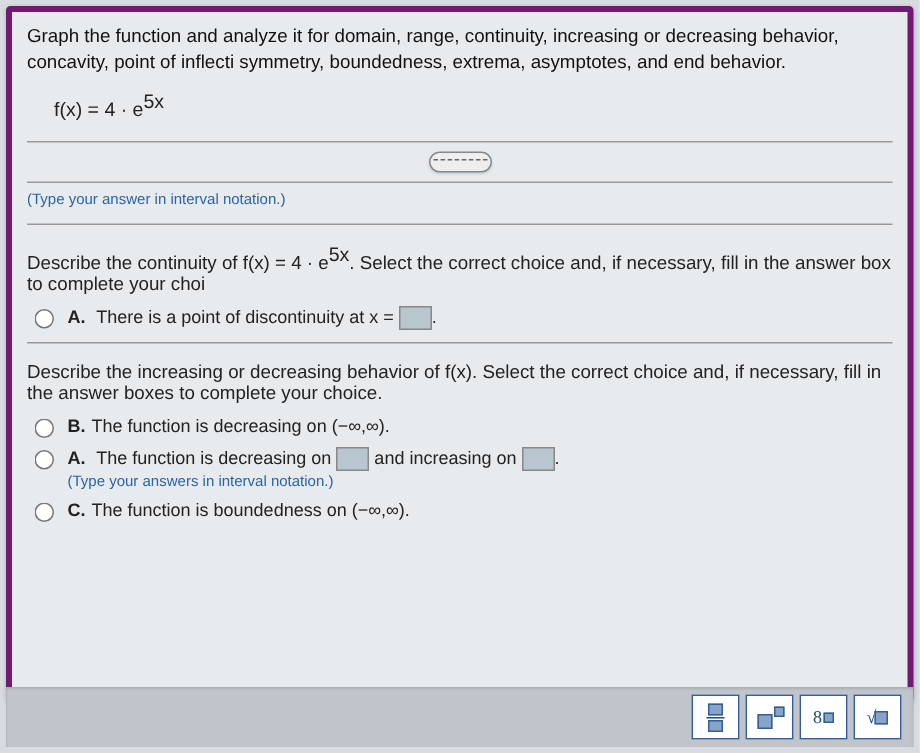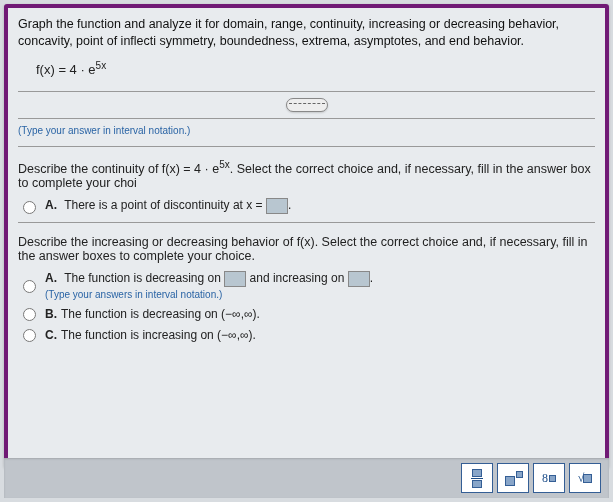--- a/index.html
+++ b/index.html
@@ -1,26 +1,26 @@
 <!DOCTYPE html>
 <html><head>
 <meta charset="utf-8">
 <style>
 body{margin:0;background:#d8dce0;font-family:Arial,sans-serif;font-size:12px;color:#222;width:613px;height:502px;overflow:hidden;position:relative}
 .card{background:#e8ebee;margin:4px;padding:8px 10px;border:4px solid #701a75;border-radius:3px;height:440px;overflow:hidden;box-shadow:0 1px 3px rgba(0,0,0,0.2)}
 .prompt{font-size:12.5px;line-height:1.35;color:#111;margin-bottom:10px}
 .formula{margin:6px 0 14px 18px;font-size:13px}
-sup{font-size:10px;vertical-align:super}
+sup{font-size:13px;vertical-align:super}
 hr{border:none;border-top:1px solid #999;margin:6px 0}
 .pill{width:40px;height:12px;border:1px solid #888;border-radius:7px;background:#eee;margin:0 auto;position:relative;box-shadow:0 1px 2px rgba(0,0,0,0.15)}
 .pill::after{content:"";position:absolute;left:2px;right:2px;top:4px;border-top:1px dashed #666}
 .section{margin:12px 0 8px 0;font-size:12.5px}
 .ansbox{display:inline-block;border:1px solid #4a7bb5;background:#bcd5e8;padding:1px 6px;color:#000;font-size:11px}
 .hint{color:#2a64a5;font-size:10px;margin-top:2px}
-.choice{display:flex;align-items:center;gap:6px;margin:6px 0;font-size:12px}
+.choice{display:flex;align-items:flex-start;gap:6px;margin:6px 0;font-size:12px}
 .choice input{margin-top:2px}
 .label{font-weight:bold;margin-right:4px}
 .selected{border:1px solid #1d6fd6;padding:2px 4px;background:#e5eef8}
 .smallbox{display:inline-block;width:20px;height:14px;background:#b8c6d0;border:1px solid #888;vertical-align:middle}
 .bottom-bar{position:absolute;bottom:4px;left:4px;right:4px;height:40px;background:#c0c5cb;display:flex;align-items:center;justify-content:flex-end;gap:4px;padding:0 8px;box-shadow:inset 0 1px 2px rgba(0,0,0,0.15)}
 .math-btn{width:30px;height:28px;background:#fff;border:1px solid #345e95;color:#1a4b87;font-size:12px;display:flex;align-items:center;justify-content:center;font-family:serif}
 .math-btn .dbox{display:inline-block;width:8px;height:8px;background:#88a5c8;border:1px solid #345e95}
 .frac{display:inline-flex;flex-direction:column;align-items:center;line-height:1}
 .frac .fb{width:8px;height:6px;background:#88a5c8;border:1px solid #345e95}
 .frac .fl{width:12px;border-top:1px solid #1a4b87;margin:1px 0}
@@ -50,34 +50,34 @@
       <span class="label">A.</span>
       <span>There is a point of discontinuity at x = </span><span class="smallbox"></span>.
     </div>
   </div>
 
   <hr style="margin-top:8px">
 
   <div class="section">Describe the increasing or decreasing behavior of f(x). Select the correct choice and, if necessary, fill in the answer boxes to complete your choice.</div>
   <div class="choice">
     <input type="radio" style="">
+    <div><span class="label">B.</span><span>The function is decreasing on (−∞,∞).</span></div>
+  </div>
+  <div class="choice">
+    <input type="radio" style="">
     <div>
       <span class="label">A.</span>
       <span>The function is decreasing on </span><span class="smallbox"></span>
       <span> and increasing on </span><span class="smallbox"></span>.
       <div class="hint">(Type your answers in interval notation.)</div>
     </div>
   </div>
   <div class="choice">
     <input type="radio" style="">
-    <div><span class="label">B.</span><span>The function is decreasing on (−∞,∞).</span></div>
-  </div>
-  <div class="choice">
-    <input type="radio" style="">
-    <div><span class="label">C.</span><span>The function is increasing on (−∞,∞).</span></div>
+    <div><span class="label">C.</span><span>The function is boundedness on (−∞,∞).</span></div>
   </div>
 </div>
 
 <div class="bottom-bar">
   <div class="math-btn">
     <span class="frac">
         <span class="fb"></span>
         <span class="fl"></span>
         <span class="fb"></span>
       </span>

